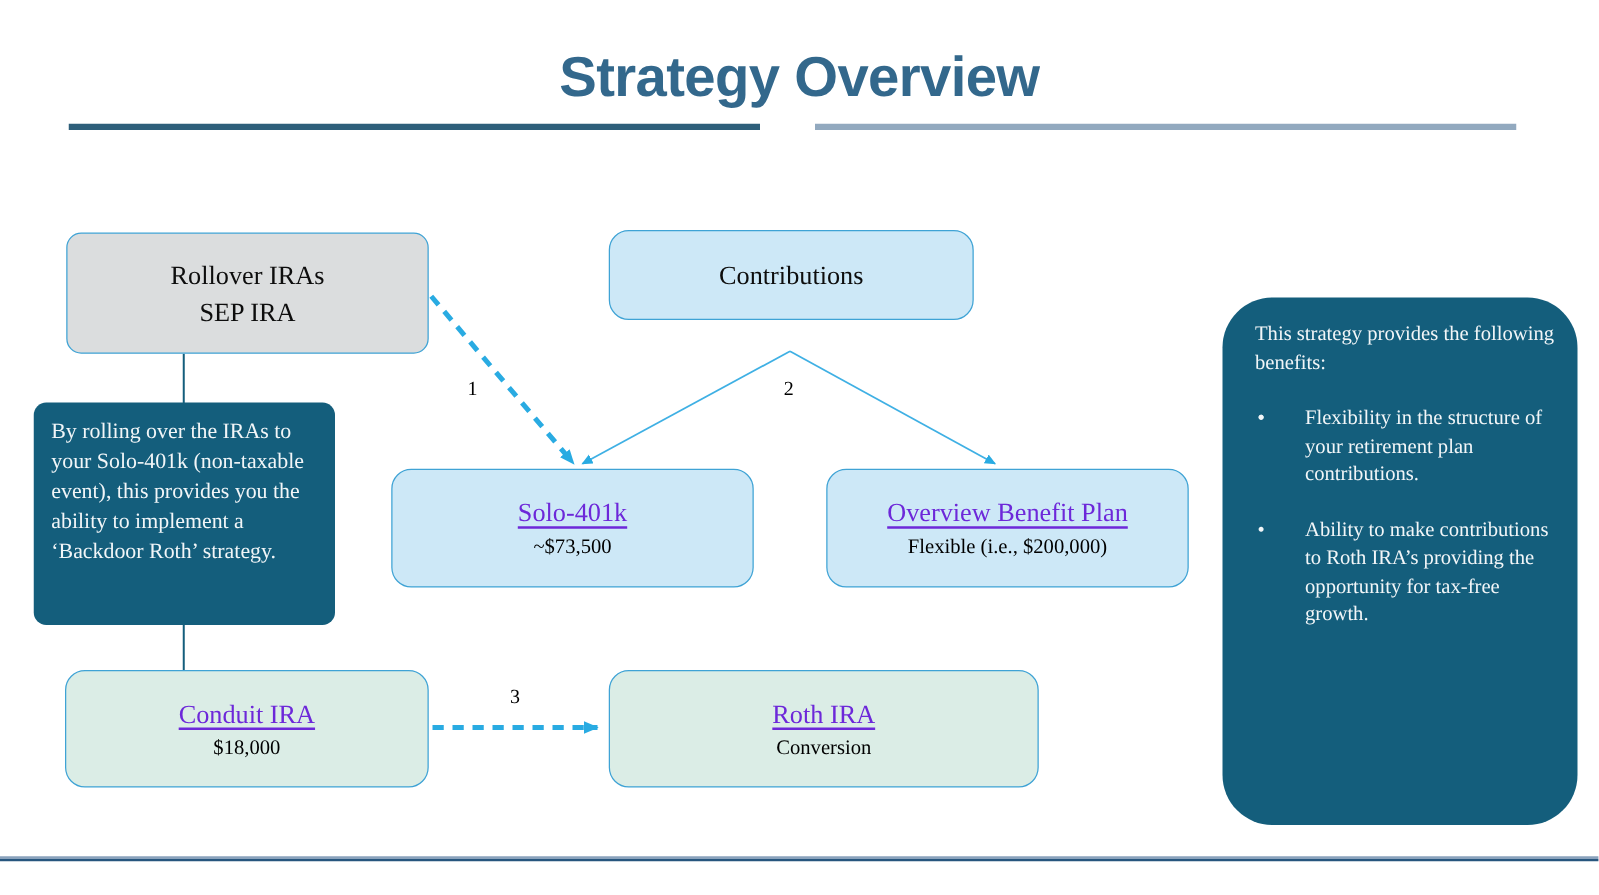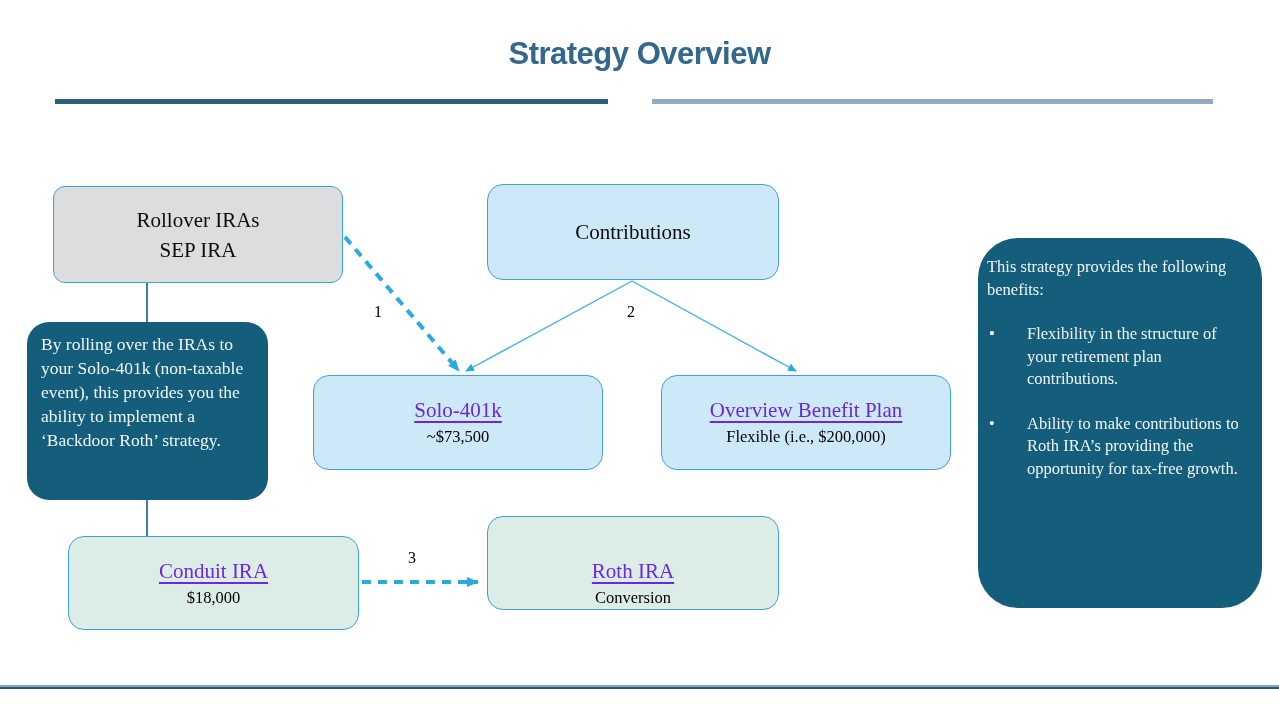--- a/index.html
+++ b/index.html
@@ -8,21 +8,21 @@
     width:1279px;height:716px;
     background:#ffffff;
     overflow:hidden;
     font-family:"Liberation Serif", serif;
     color:#111;
   }
   .title{
     position:absolute;left:0;right:0;top:36px;
     text-align:center;
     font-family:"Liberation Sans", sans-serif;
-    font-weight:700;font-size:31px;letter-spacing:-0.5px;
+    font-weight:700;font-size:45px;letter-spacing:-0.5px;
     color:#33688C;margin:0;
   }
   .rule{position:absolute;height:5px;top:99px;}
   .rule-left{left:55px;width:553px;background:#2E5F7A;}
   .rule-right{left:652px;width:561px;background:#92A9BF;}
 
   .connectors{position:absolute;left:0;top:0;}
 
   .node{
     position:absolute;
@@ -35,30 +35,30 @@
   }
   .fill-gray{background:#DBDDDE;border-radius:12px;}
   .fill-blue{background:#CDE8F7;}
   .fill-mint{background:#DBEDE6;}
   .node .big{font-size:21px;line-height:30px;color:#0d0d0d;}
   .node .t{font-size:21px;line-height:26px;text-decoration:underline;text-underline-offset:4px;color:#6d28d9;}
   .node .s{font-size:16.5px;line-height:22px;margin-top:3px;color:#000000;}
 
   .callout{
     position:absolute;left:27px;top:322px;width:241px;height:178px;
-    background:#145E7C;border-radius:22px;
+    background:#145E7C;border-radius:10px;
     box-sizing:border-box;padding:10px 10px 10px 14px;
     color:#F2F6F8;font-size:17.5px;line-height:24px;
   }
   .callout p{margin:0;}
 
   .benefits{
-    position:absolute;left:978px;top:238px;width:284px;height:370px;
+    position:absolute;left:978px;top:238px;width:284px;height:422px;
     background:#145E7C;border-radius:40px;
-    box-sizing:border-box;padding:18px 16px 16px 9px;
+    box-sizing:border-box;padding:18px 16px 16px 26px;
     color:#F2F6F8;font-size:16.5px;line-height:22.5px;
   }
   .benefits p{margin:0 0 22px 0;}
   .benefits ul{list-style:none;margin:0;padding:0;}
   .benefits li{position:relative;padding-left:40px;margin-bottom:22px;}
   .benefits li:last-child{margin-bottom:0;}
   .benefits .bullet{position:absolute;left:2px;top:0;}
 
   .step{
     position:absolute;
@@ -93,40 +93,40 @@
     <line x1="632" y1="281" x2="466" y2="371" stroke="#3FB0E4" stroke-width="1.4" marker-end="url(#ahSmall)"></line>
     <line x1="632" y1="281" x2="796" y2="371" stroke="#3FB0E4" stroke-width="1.4" marker-end="url(#ahSmall)"></line>
     <line x1="346" y1="582" x2="478" y2="582" stroke="#29ABE2" stroke-width="4" stroke-dasharray="9 7" marker-end="url(#ahBig)"></line>
   </svg>
 
   <div class="node fill-gray" style="left:53px;top:186px;width:290px;height:97px;">
     <div class="big">Rollover IRAs</div>
     <div class="big">SEP IRA</div>
   </div>
 
-  <div class="node fill-blue" style="left:487px;top:184px;width:292px;height:96px;">
+  <div class="node fill-blue" style="left:487px;top:184px;width:292px;height:72px;">
     <div class="big">Contributions</div>
   </div>
 
   <div class="node fill-blue" style="left:313px;top:375px;width:290px;height:95px;">
     <div class="t">Solo-401k</div>
     <div class="s">~$73,500</div>
   </div>
 
   <div class="node fill-blue" style="left:661px;top:375px;width:290px;height:95px;">
     <div class="t">Overview Benefit Plan</div>
     <div class="s">Flexible (i.e., $200,000)</div>
   </div>
 
-  <div class="node fill-mint" style="left:52px;top:536px;width:291px;height:94px;margin-left:16px;">
+  <div class="node fill-mint" style="left:52px;top:536px;width:291px;height:94px;">
     <div class="t">Conduit IRA</div>
     <div class="s">$18,000</div>
   </div>
 
-  <div class="node fill-mint" style="left:487px;top:516px;width:292px;height:94px;justify-content:flex-end;">
+  <div class="node fill-mint" style="left:487px;top:536px;width:344px;height:94px;">
     <div class="t">Roth IRA</div>
     <div class="s">Conversion</div>
   </div>
 
   <span class="step" style="left:374px;top:303px;">1</span>
   <span class="step" style="left:627px;top:303px;">2</span>
   <span class="step" style="left:408px;top:549px;">3</span>
 
   <div class="callout">
     <p>By rolling over the IRAs to your Solo-401k (non-taxable event), this provides you the ability to implement a ‘Backdoor Roth’ strategy.</p>

